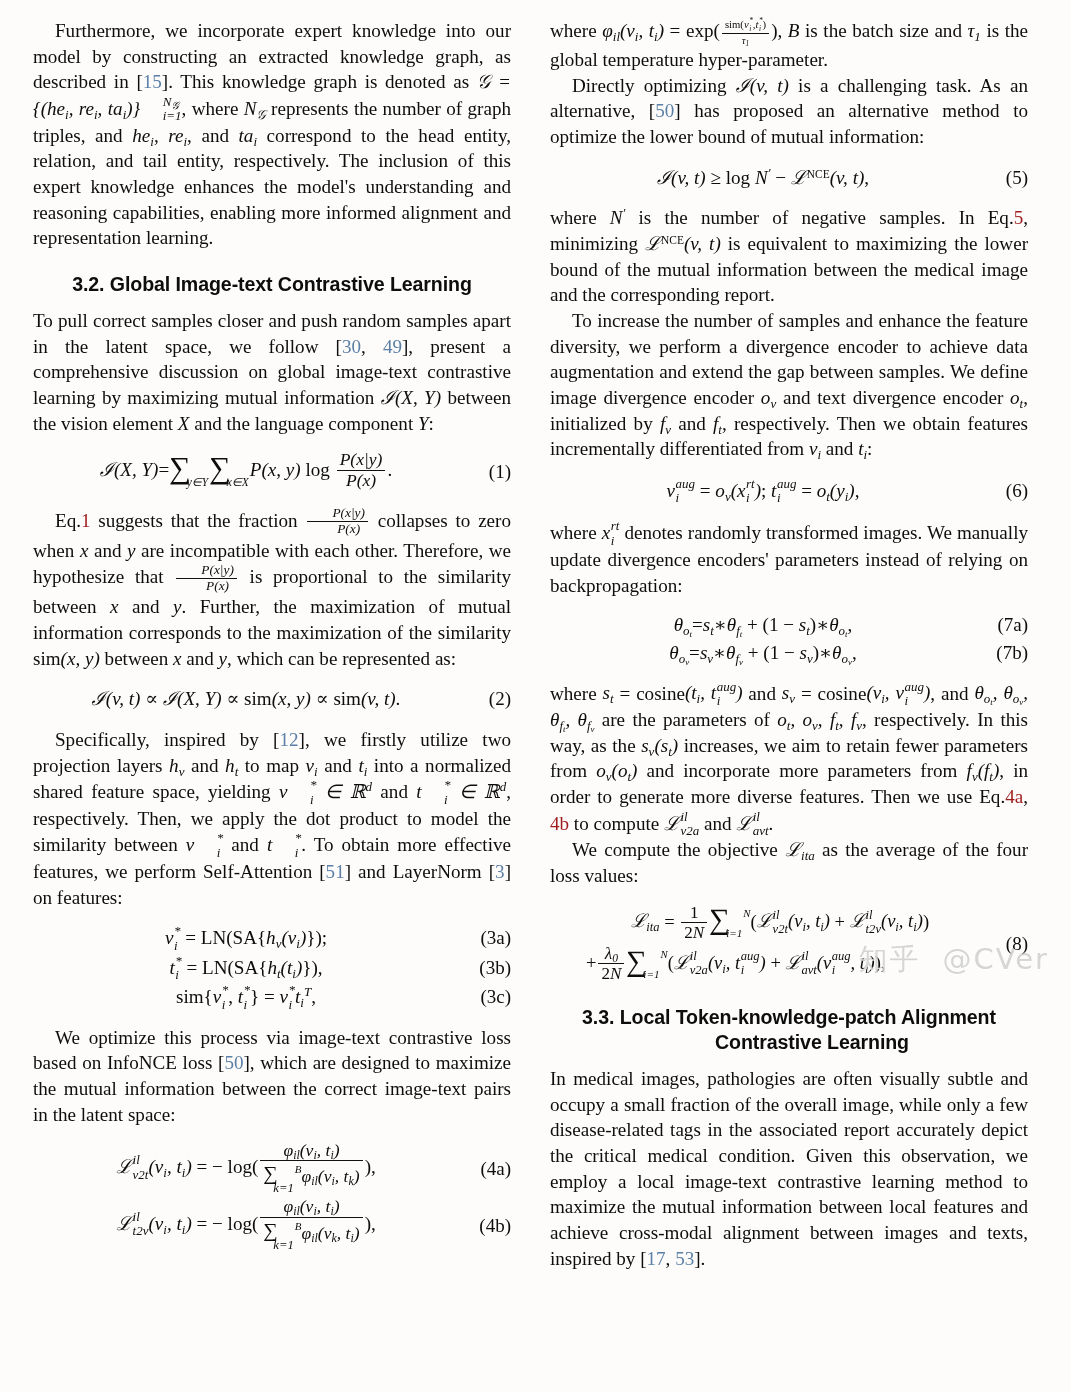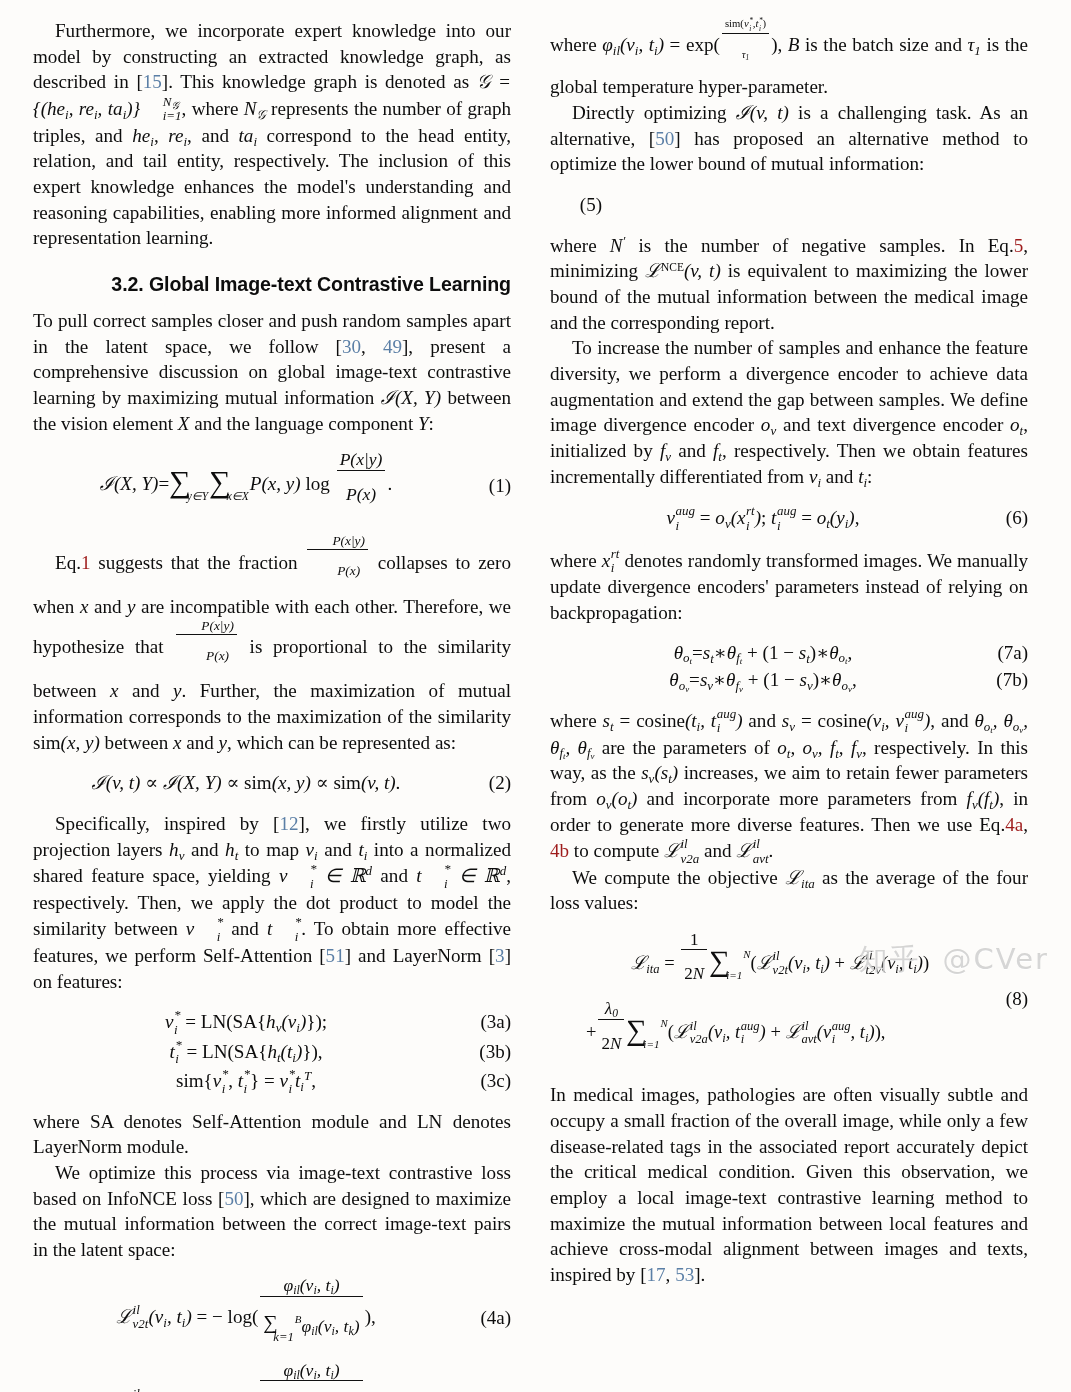--- a/index.html
+++ b/index.html
@@ -39,21 +39,21 @@
     text-align: justify;
   }
   p.para.noindent { text-indent: 0; }
 
   h2.section {
     font-family: "Liberation Sans", "DejaVu Sans", sans-serif;
     font-weight: bold;
     font-size: 19.6px;
     line-height: 1.28;
     margin: 21px 0 11px 0;
-    text-align: right;
+    text-align: center;
     letter-spacing: -0.1px;
   }
   h2.section.hang {
     padding-left: 46px;
     text-indent: -46px;
   }
 
   .cite { color: #5b7fa6; }
   .eqref { color: #9e1b1b; }
 
@@ -100,21 +100,21 @@
     display: inline-block;
     vertical-align: middle;
     text-align: center;
     font-size: 0.92em;
     line-height: 1.12;
     margin: 0 2px;
     position: relative;
     top: -0.05em;
   }
   .frac > .num { display: block; padding: 0 3px; }
-  .frac > .den { display: block; padding: 14px 3px; border-top: 1.1px solid #111; }
+  .frac > .den { display: block; padding: 0 3px; border-top: 1.1px solid #111; }
   .frac.sm { font-size: 0.7em; }
   .frac.xs { font-size: 0.56em; }
 
   .bigop {
     display: inline-block;
     vertical-align: middle;
     font-size: 1.58em;
     line-height: 0.8;
     position: relative;
     top: 0.04em;
@@ -190,21 +190,20 @@
         <div class="mtag">(3b)</div>
       </div>
       <div class="mathrow">
         <div class="mbody">
           <span class="mup">sim</span>{<span class="mi">v<span class="subsup"><span class="s-up">*</span><span class="s-dn">i</span></span></span>, <span class="mi">t<span class="subsup"><span class="s-up">*</span><span class="s-dn">i</span></span></span>} = <span class="mi">v<span class="subsup"><span class="s-up">*</span><span class="s-dn">i</span></span>t<sub>i</sub><sup>T</sup></span>,
         </div>
         <div class="mtag">(3c)</div>
       </div>
     </div>
 
-    <p class="para noindent">where SA denotes Self-Attention module and LN denotes LayerNorm module.</p>
 
     <p class="para"><span>We optimize this process via image-text contrastive loss based on InfoNCE loss [</span><span class="cite">50</span><span>], which are designed to maximize the mutual information between the correct image-text pairs in the latent space:</span></p>
 
     <div class="mathblock">
       <div class="mathrow">
         <div class="mbody">
           <span class="mi">ℒ<span class="subsup"><span class="s-up">il</span><span class="s-dn">v2t</span></span>(v<sub>i</sub>, t<sub>i</sub>)</span> = − <span class="mup">log(</span><span class="frac"><span class="num"><span class="mi">φ<sub>il</sub>(v<sub>i</sub>, t<sub>i</sub>)</span></span><span class="den"><span class="oplimits"><span class="bigop" style="font-size:1.15em">∑</span><span class="lim" style="font-size:0.72em"><span class="mi">k=1</span></span></span><sup style="font-size:0.62em;vertical-align:0.85em"><span class="mi">B</span></sup><span class="mi">φ<sub>il</sub>(v<sub>i</sub>, t<sub>k</sub>)</span></span></span><span class="mup">)</span>,
         </div>
         <div class="mtag">(4a)</div>
       </div>
@@ -218,20 +217,23 @@
 
   </div>
 
   <div class="col col-right">
 
     <p class="para noindent"><span>where </span><span class="mi">φ<sub>il</sub>(v<sub>i</sub>, t<sub>i</sub>)</span> = <span><span class="mup">exp(</span><span class="frac xs"><span class="num"><span class="mup">sim</span>(<span class="mi">v<span class="subsup"><span class="s-up">*</span><span class="s-dn">i</span></span>,t<span class="subsup"><span class="s-up">*</span><span class="s-dn">i</span></span></span>)</span><span class="den"><span class="mi">τ<sub>1</sub></span></span></span><span class="mup">)</span></span><span>, </span><span class="mi">B</span><span> is the batch size and </span><span class="mi">τ<sub>1</sub></span><span> is the global temperature hyper-parameter.</span></p>
 
     <p class="para"><span>Directly optimizing </span><span class="mi">ℐ(v, t)</span><span> is a challenging task. As an alternative, [</span><span class="cite">50</span><span>] has proposed an alternative method to optimize the lower bound of mutual information:</span></p>
 
     <div class="mathrow">
+      <div class="mbody">
+        <span class="mi">ℐ(v, t)</span> ≥ <span class="mup">log</span> <span class="mi">N</span><sup style="font-style:italic">′</sup> − <span class="mi">ℒ<sup class="mup" style="font-size:0.6em">NCE</sup>(v, t)</span>,
+      </div>
       <div class="mtag">(5)</div>
     </div>
 
     <p class="para noindent"><span>where </span><span class="mi">N<sup style="font-style:italic">′</sup></span><span> is the number of negative samples. In Eq.</span><span class="eqref">5</span><span>, minimizing </span><span class="mi">ℒ<sup class="mup" style="font-size:0.6em">NCE</sup>(v, t)</span><span> is equivalent to maximizing the lower bound of the mutual information between the medical image and the corresponding report.</span></p>
 
     <p class="para"><span>To increase the number of samples and enhance the feature diversity, we perform a divergence encoder to achieve data augmentation and extend the gap between samples. We define image divergence encoder </span><span class="mi">o<sub>v</sub></span><span> and text divergence encoder </span><span class="mi">o<sub>t</sub></span><span>, initialized by </span><span class="mi">f<sub>v</sub></span><span> and </span><span class="mi">f<sub>t</sub></span><span>, respectively. Then we obtain features incrementally differentiated from </span><span class="mi">v<sub>i</sub></span><span> and </span><span class="mi">t<sub>i</sub></span><span>:</span></p>
 
     <div class="mathrow">
       <div class="mbody">
         <span class="mi">v<span class="subsup"><span class="s-up">aug</span><span class="s-dn">i</span></span></span> = <span class="mi">o<sub>v</sub>(x<span class="subsup"><span class="s-up">rt</span><span class="s-dn">i</span></span>)</span>; <span class="mi">t<span class="subsup"><span class="s-up">aug</span><span class="s-dn">i</span></span></span> = <span class="mi">o<sub>t</sub>(y<sub>i</sub>)</span>,
@@ -266,20 +268,21 @@
           <span class="mi">ℒ<sub>ita</sub></span> = <span class="frac"><span class="num">1</span><span class="den">2<span class="mi">N</span></span></span><span class="oplimits"><span class="bigop">∑</span><span class="lim"><span class="mi">i=1</span></span></span><sup style="font-size:0.58em;vertical-align:1.0em"><span class="mi">N</span></sup>(<span class="mi">ℒ<span class="subsup"><span class="s-up">il</span><span class="s-dn">v2t</span></span>(v<sub>i</sub>, t<sub>i</sub>)</span> + <span class="mi">ℒ<span class="subsup"><span class="s-up">il</span><span class="s-dn">t2v</span></span>(v<sub>i</sub>, t<sub>i</sub>)</span>)
         </div>
         <div style="white-space:nowrap; text-align:left; padding-left:2px;">
           +<span class="frac"><span class="num"><span class="mi">λ<sub>0</sub></span></span><span class="den">2<span class="mi">N</span></span></span><span class="oplimits"><span class="bigop">∑</span><span class="lim"><span class="mi">i=1</span></span></span><sup style="font-size:0.58em;vertical-align:1.0em"><span class="mi">N</span></sup>(<span class="mi">ℒ<span class="subsup"><span class="s-up">il</span><span class="s-dn">v2a</span></span>(v<sub>i</sub>, t<span class="subsup"><span class="s-up">aug</span><span class="s-dn">i</span></span>)</span> + <span class="mi">ℒ<span class="subsup"><span class="s-up">il</span><span class="s-dn">avt</span></span>(v<span class="subsup"><span class="s-up">aug</span><span class="s-dn">i</span></span>, t<sub>i</sub>)</span>),
         </div>
       </div>
       <div class="mtag">(8)</div>
     </div>
 
 
+    <h2 class="section hang">3.3. Local Token-knowledge-patch Alignment Contrastive Learning</h2>
 
     <p class="para noindent"><span>In medical images, pathologies are often visually subtle and occupy a small fraction of the overall image, while only a few disease-related tags in the associated report accurately depict the critical medical condition. Given this observation, we employ a local image-text contrastive learning method to maximize the mutual information between local features and achieve cross-modal alignment between images and texts, inspired by [</span><span class="cite">17</span><span>, </span><span class="cite">53</span><span>].</span></p>
 
   </div>
 
   <div class="wm">
     <span class="wm-zh">知乎</span><span>@CVer</span>
   </div>
 
 </div>

